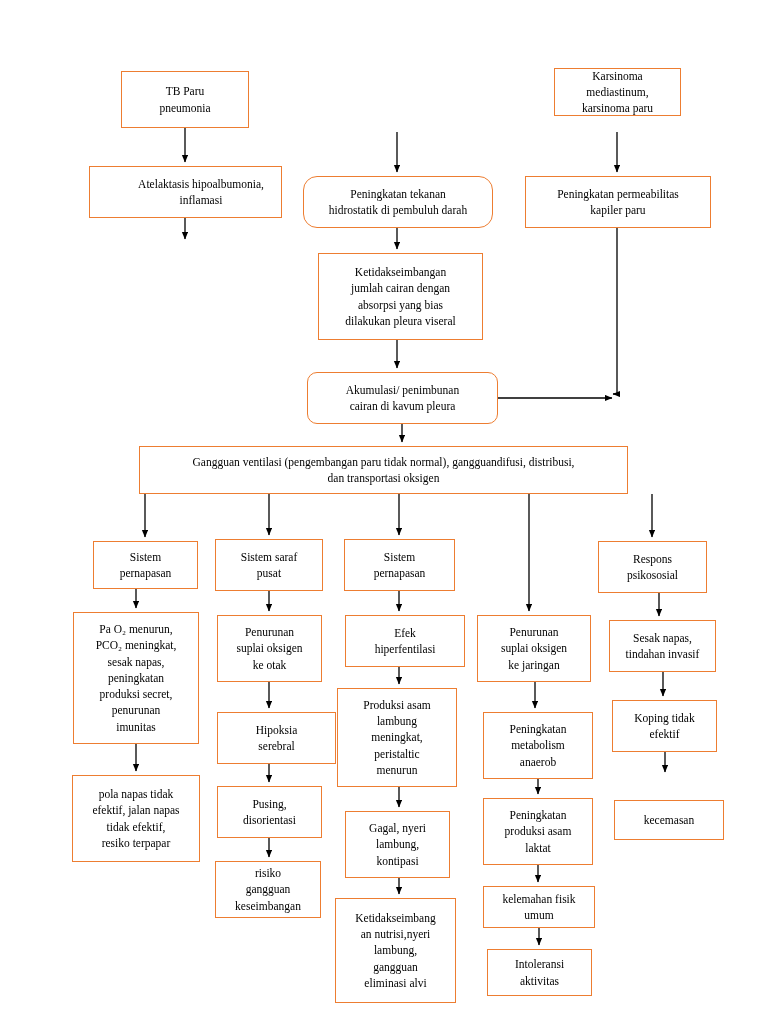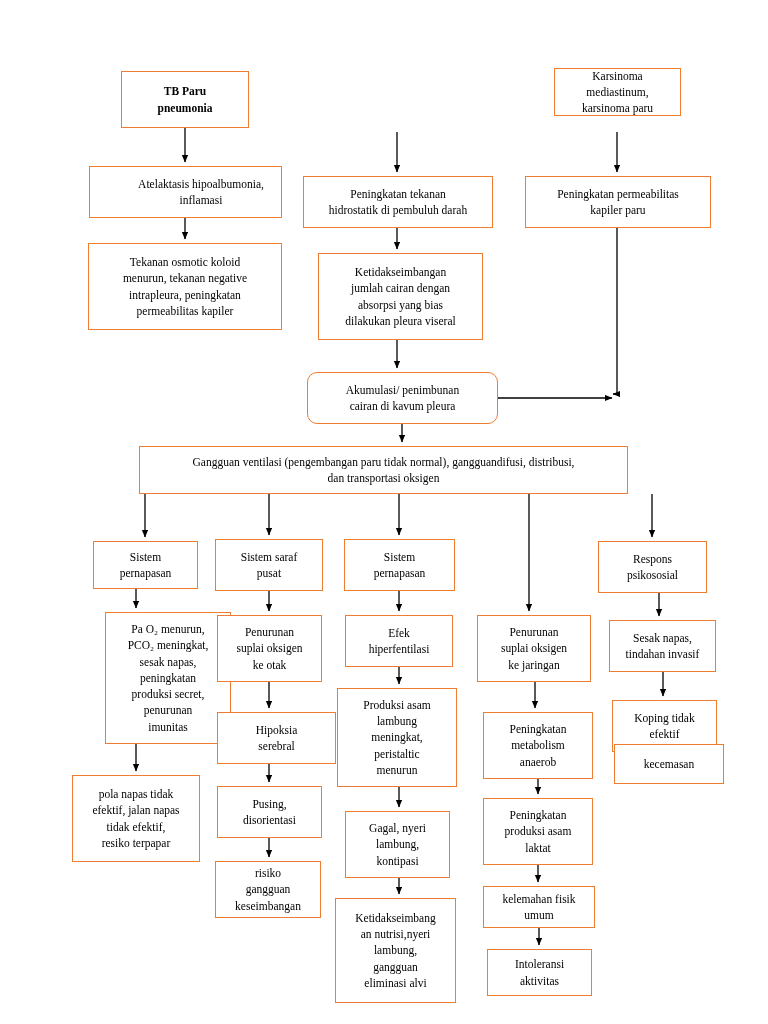--- a/index.html
+++ b/index.html
@@ -93,62 +93,58 @@
       <path d="M535,682 L535,708"></path>
       <path d="M538,779 L538,794"></path>
       <path d="M538,865 L538,882"></path>
       <path d="M539,928 L539,945"></path>
 
       <path d="M659,593 L659,616"></path>
       <path d="M663,672 L663,696"></path>
       <path d="M665,752 L665,772"></path>
     </g>
   </svg>
-<div class="node" style="left: 121px; top: 71px; width: 128px; height: 57px; border-color: rgb(237, 125, 49); font-weight: bold;">TB Paru
+<div class="node" style="left: 121px; top: 71px; width: 128px; height: 57px; border-color: rgb(237, 125, 49);">TB Paru
 pneumonia</div>
     <div class="node" style="left: 554px; top: 68px; width: 127px; height: 48px; border-color: rgb(237, 125, 49);">Karsinoma
 mediastinum,
 karsinoma paru</div>
     <div class="node" style="left: 89px; top: 166px; width: 193px; height: 52px; border-color: rgb(237, 125, 49); padding-left: 35px;">Atelaktasis hipoalbumonia,
 inflamasi</div>
-    <div class="node" style="left: 303px; top: 176px; width: 190px; height: 52px; border-color: rgb(237, 125, 49);">Peningkatan tekanan
+    <div class="node" style="left: 303px; top: 176px; width: 190px; height: 52px; border-color: rgb(237, 125, 49); border-radius: 14px;">Peningkatan tekanan
 hidrostatik di pembuluh darah</div>
     <div class="node" style="left: 525px; top: 176px; width: 186px; height: 52px; border-color: rgb(237, 125, 49);">Peningkatan permeabilitas
 kapiler paru</div>
-    <div class="node" style="left: 88px; top: 243px; width: 194px; height: 87px; border-color: rgb(237, 125, 49);">Tekanan osmotic koloid
-menurun, tekanan negative
-intrapleura, peningkatan
-permeabilitas kapiler</div>
     <div class="node" style="left: 318px; top: 253px; width: 165px; height: 87px; border-color: rgb(237, 125, 49);">Ketidakseimbangan
 jumlah cairan dengan
 absorpsi yang bias
 dilakukan pleura viseral</div>
     <div class="node" style="left: 307px; top: 372px; width: 191px; height: 52px; border-color: rgb(237, 125, 49); border-radius: 10px;">Akumulasi/ penimbunan
 cairan di kavum pleura</div>
     <div class="node" style="left: 139px; top: 446px; width: 489px; height: 48px; border-color: rgb(237, 125, 49);">Gangguan ventilasi (pengembangan paru tidak normal), gangguandifusi, distribusi,
 dan transportasi oksigen</div>
     <div class="node" style="left: 93px; top: 541px; width: 105px; height: 48px; border-color: rgb(237, 125, 49);">Sistem
 pernapasan</div>
     <div class="node" style="left: 215px; top: 539px; width: 108px; height: 52px; border-color: rgb(237, 125, 49);">Sistem saraf
 pusat</div>
     <div class="node" style="left: 344px; top: 539px; width: 111px; height: 52px; border-color: rgb(237, 125, 49);">Sistem
 pernapasan</div>
     <div class="node" style="left: 598px; top: 541px; width: 109px; height: 52px; border-color: rgb(237, 125, 49);">Respons
 psikososial</div>
-    <div class="node" style="left: 73px; top: 612px; width: 126px; height: 132px; border-color: rgb(237, 125, 49); margin-left: 32px;">Pa O₂ menurun,
+    <div class="node" style="left: 73px; top: 612px; width: 126px; height: 132px; border-color: rgb(237, 125, 49);">Pa O₂ menurun,
 PCO₂ meningkat,
 sesak napas,
 peningkatan
 produksi secret,
 penurunan
 imunitas</div>
     <div class="node" style="left: 217px; top: 615px; width: 105px; height: 67px; border-color: rgb(237, 125, 49);">Penurunan
 suplai oksigen
 ke  otak</div>
-    <div class="node" style="left: 345px; top: 615px; width: 108px; height: 52px; border-color: rgb(237, 125, 49);">Efek
+    <div class="node" style="left: 345px; top: 615px; width: 120px; height: 52px; border-color: rgb(237, 125, 49);">Efek
 hiperfentilasi</div>
     <div class="node" style="left: 477px; top: 615px; width: 114px; height: 67px; border-color: rgb(237, 125, 49);">Penurunan
 suplai oksigen
 ke jaringan</div>
     <div class="node" style="left: 609px; top: 620px; width: 107px; height: 52px; border-color: rgb(237, 125, 49);">Sesak napas,
 tindahan invasif</div>
     <div class="node" style="left: 217px; top: 712px; width: 119px; height: 52px; border-color: rgb(237, 125, 49);">Hipoksia
 serebral</div>
     <div class="node" style="left: 337px; top: 688px; width: 120px; height: 99px; border-color: rgb(237, 125, 49);">Produksi asam
 lambung
@@ -165,21 +161,21 @@
 tidak efektif,
 resiko terpapar</div>
     <div class="node" style="left: 217px; top: 786px; width: 105px; height: 52px; border-color: rgb(237, 125, 49);">Pusing,
 disorientasi</div>
     <div class="node" style="left: 345px; top: 811px; width: 105px; height: 67px; border-color: rgb(237, 125, 49);">Gagal, nyeri
 lambung,
 kontipasi</div>
     <div class="node" style="left: 483px; top: 798px; width: 110px; height: 67px; border-color: rgb(237, 125, 49);">Peningkatan
 produksi asam
 laktat</div>
-    <div class="node" style="left: 614px; top: 744px; width: 110px; height: 40px; border-color: rgb(237, 125, 49);">kecemasan</div>
+    <div class="node" style="left: 614px; top: 800px; width: 110px; height: 40px; border-color: rgb(237, 125, 49);">kecemasan</div>
     <div class="node" style="left: 215px; top: 861px; width: 106px; height: 57px; border-color: rgb(237, 125, 49);">risiko
 gangguan
 keseimbangan</div>
     <div class="node" style="left: 483px; top: 886px; width: 112px; height: 42px; border-color: rgb(237, 125, 49);">kelemahan fisik
 umum</div>
     <div class="node" style="left: 335px; top: 898px; width: 121px; height: 105px; border-color: rgb(237, 125, 49);">Ketidakseimbang
 an nutrisi,nyeri
 lambung,
 gangguan
 eliminasi alvi</div>

